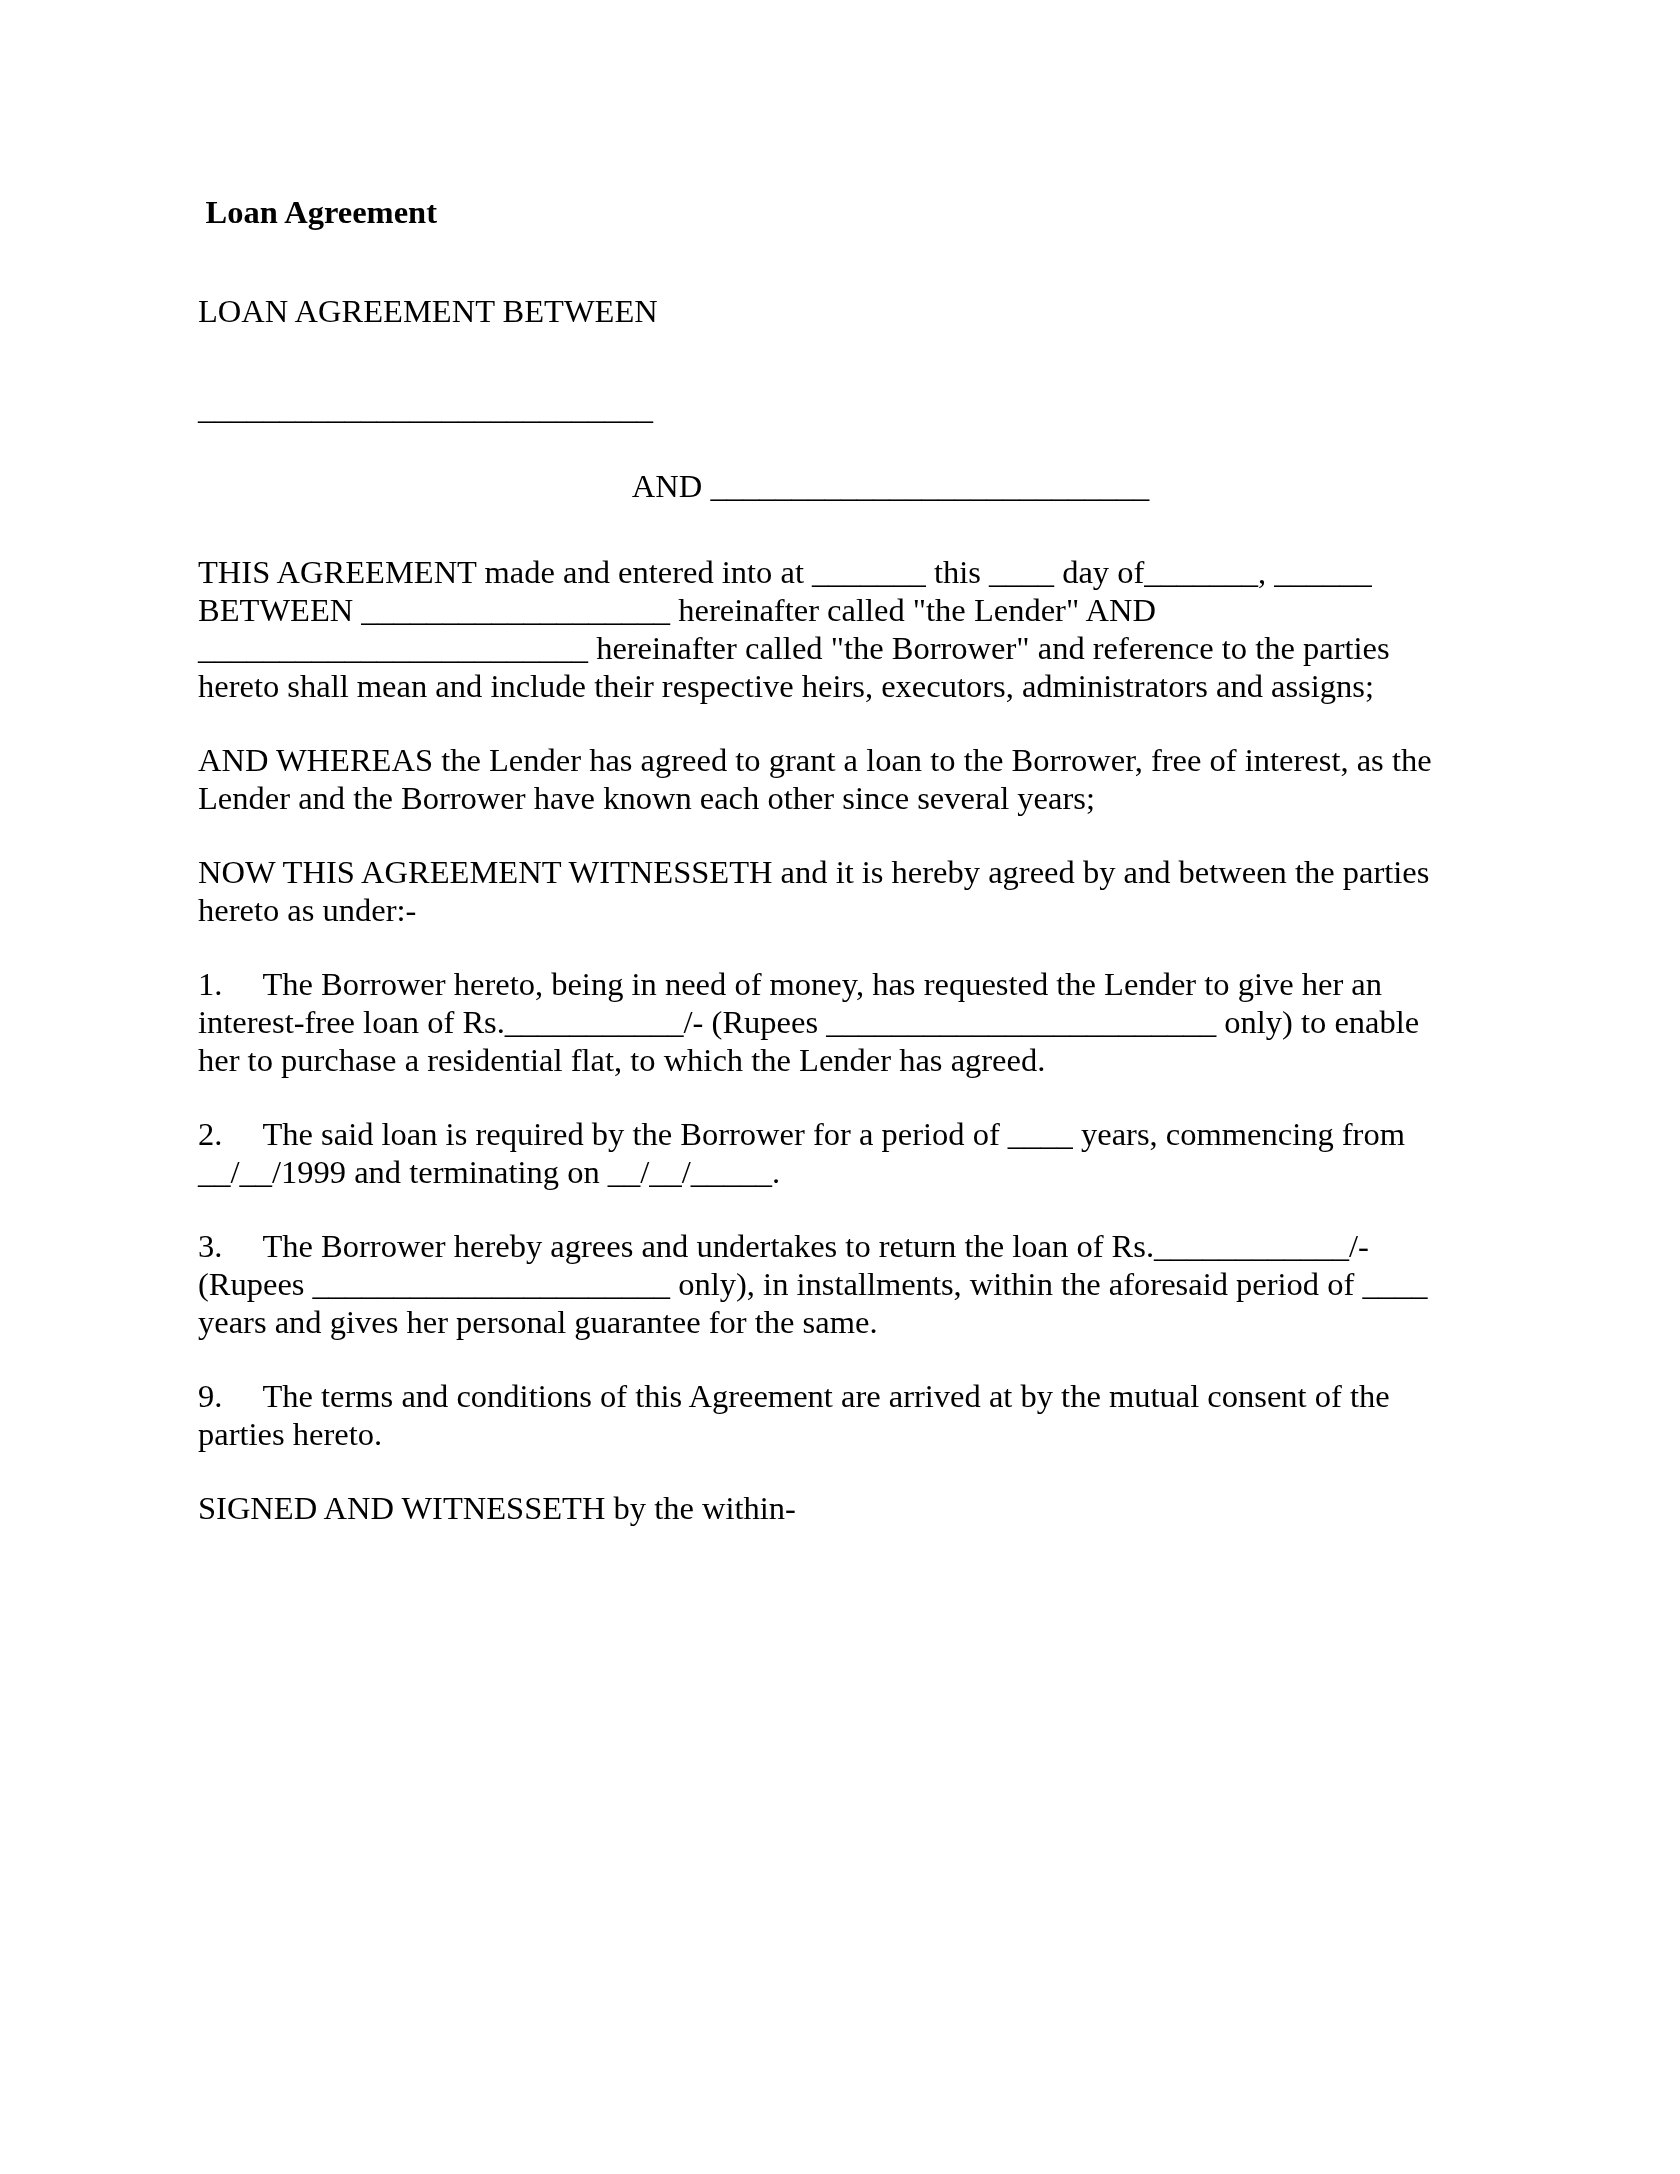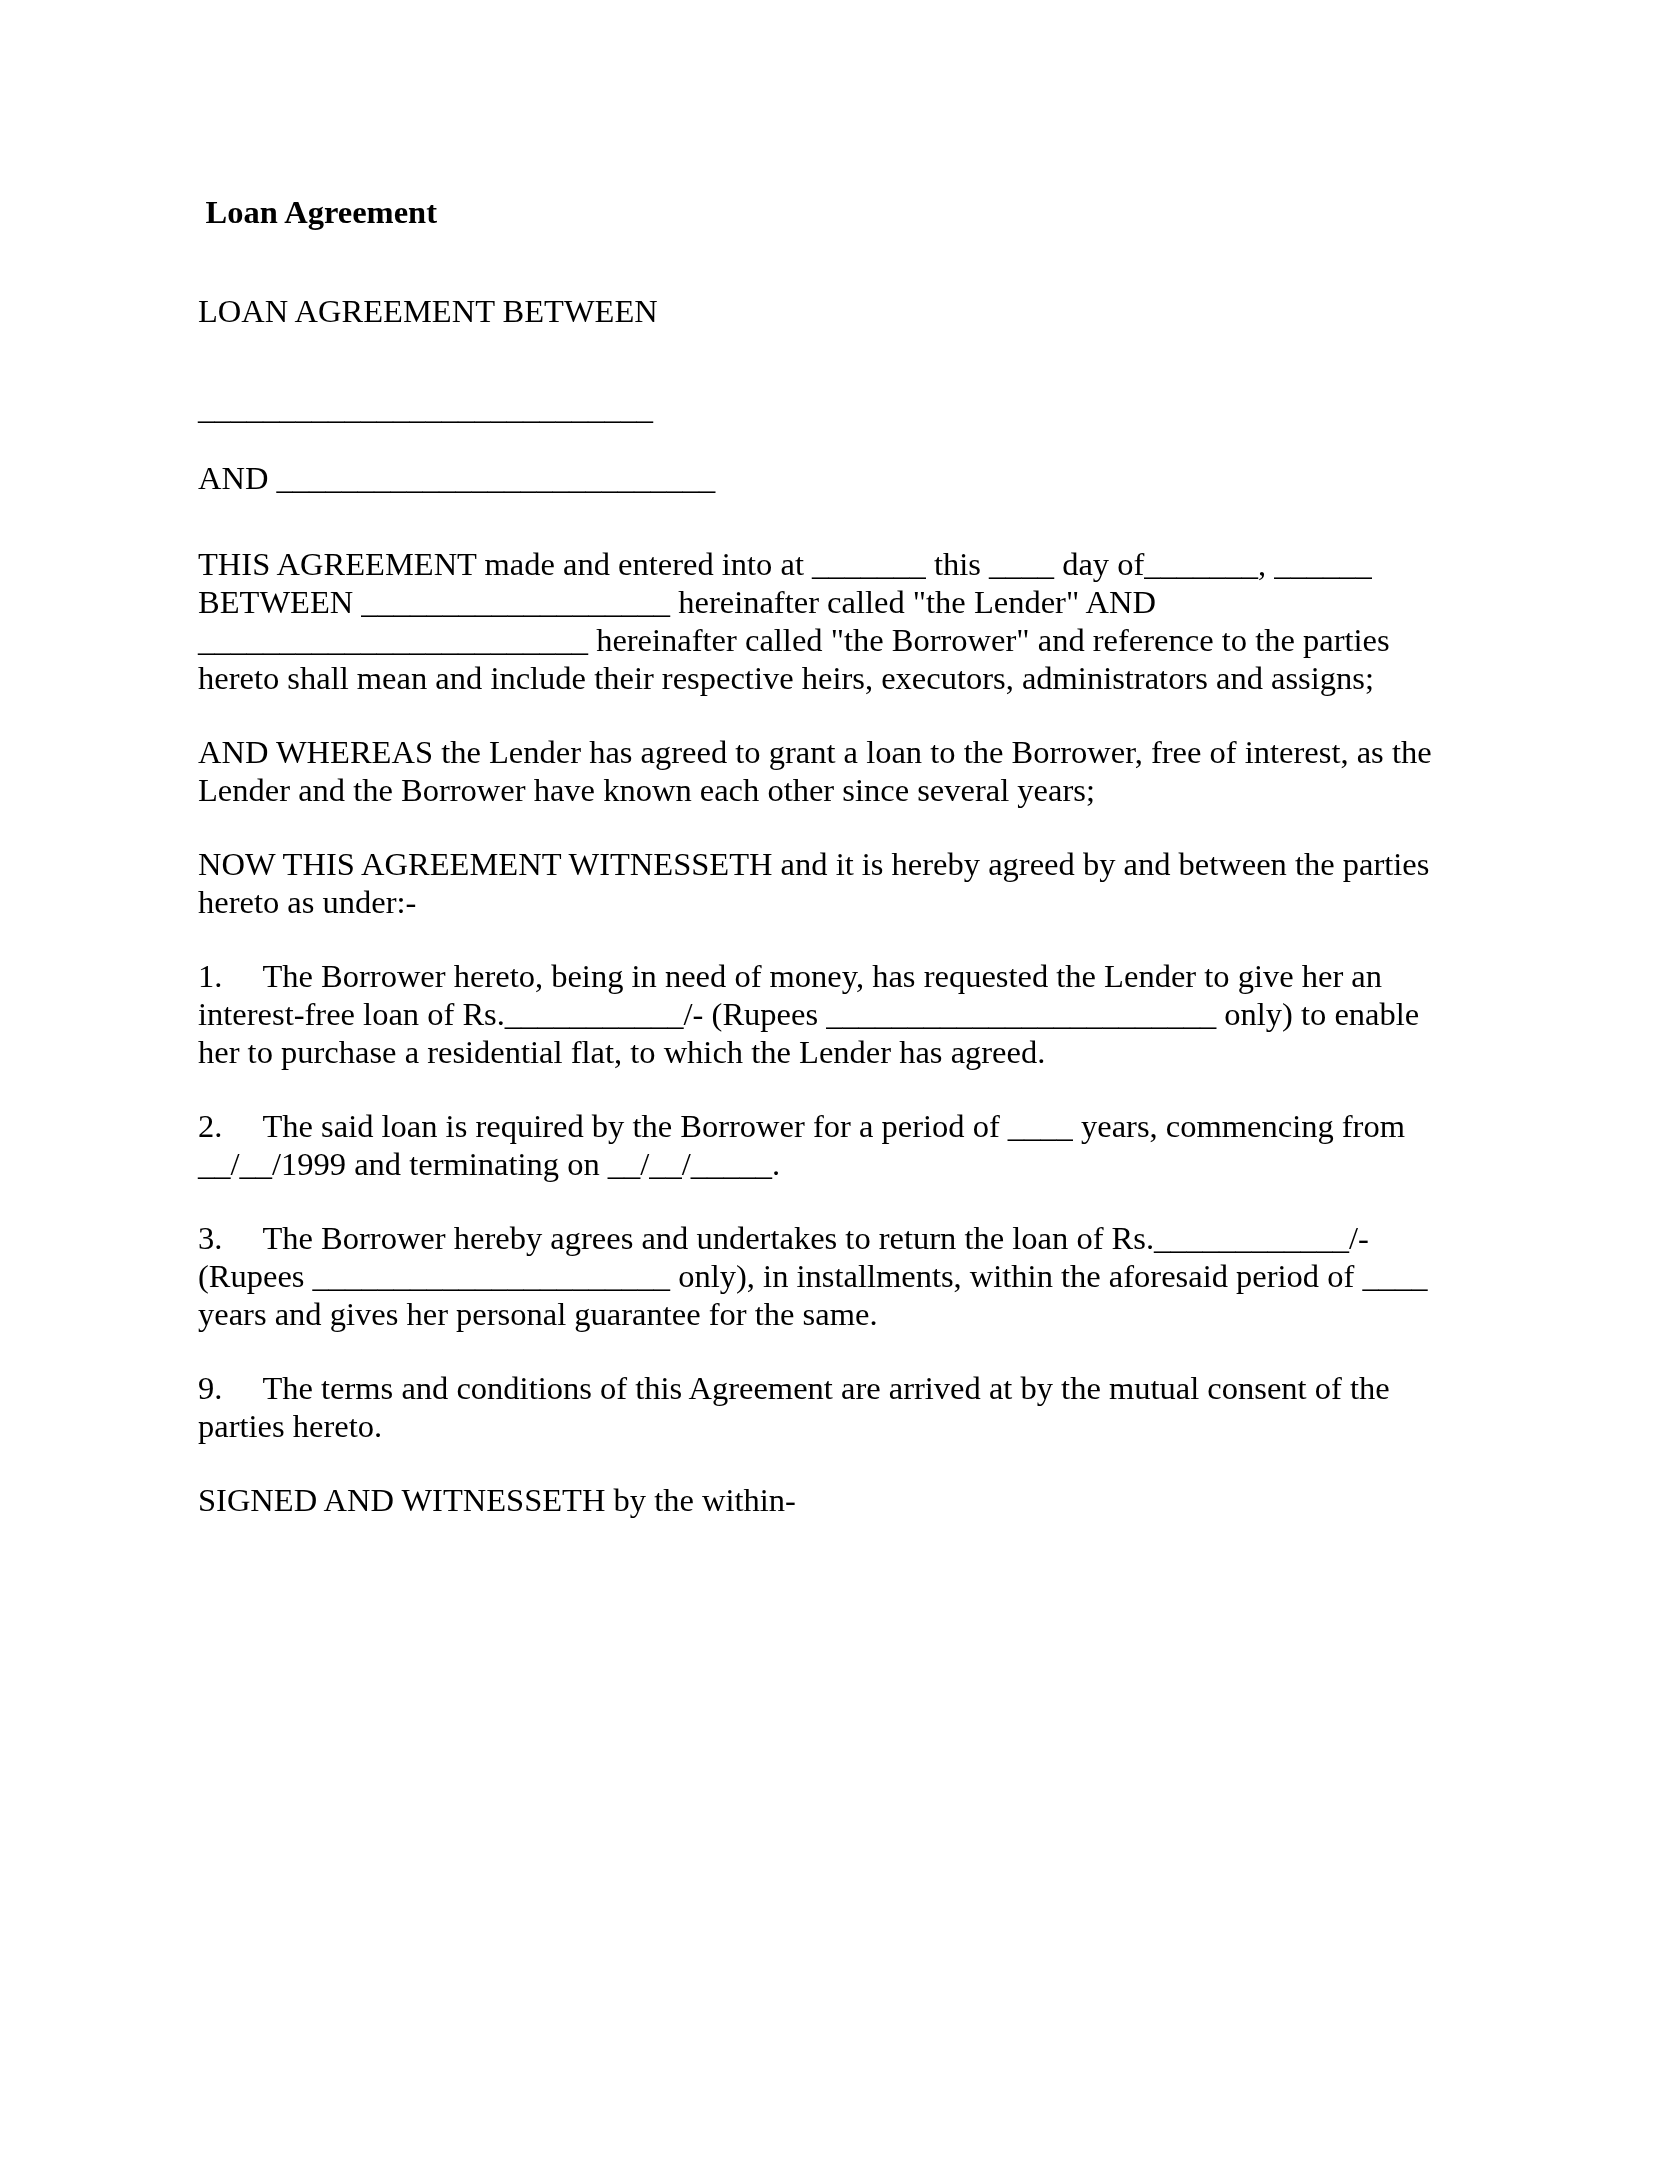--- a/index.html
+++ b/index.html
@@ -27,22 +27,22 @@
     line-height: 38px;
     margin: 0 0 61px 0;
     text-indent: 7.6px;
     white-space: pre-wrap;
   }
   .para {
     margin: 0 0 36px 0;
     white-space: pre-wrap;
   }
   .heading-line   { margin-bottom: 59px; }
-  .blank-line     { margin-bottom: 32px; font-style: italic; }
-  .and-line       { margin-bottom: 48px; }
+  .blank-line     { margin-bottom: 40px; font-style: italic; }
+  .and-line       { margin-bottom: 48px; text-align: center; }
   .signed-line    { margin-bottom: 0; }
 </style>
 </head>
 <body>
 
 <div class="page">
 
   <h1 class="doc-title">Loan Agreement</h1>
 
   <p class="para heading-line">LOAN AGREEMENT BETWEEN</p>

